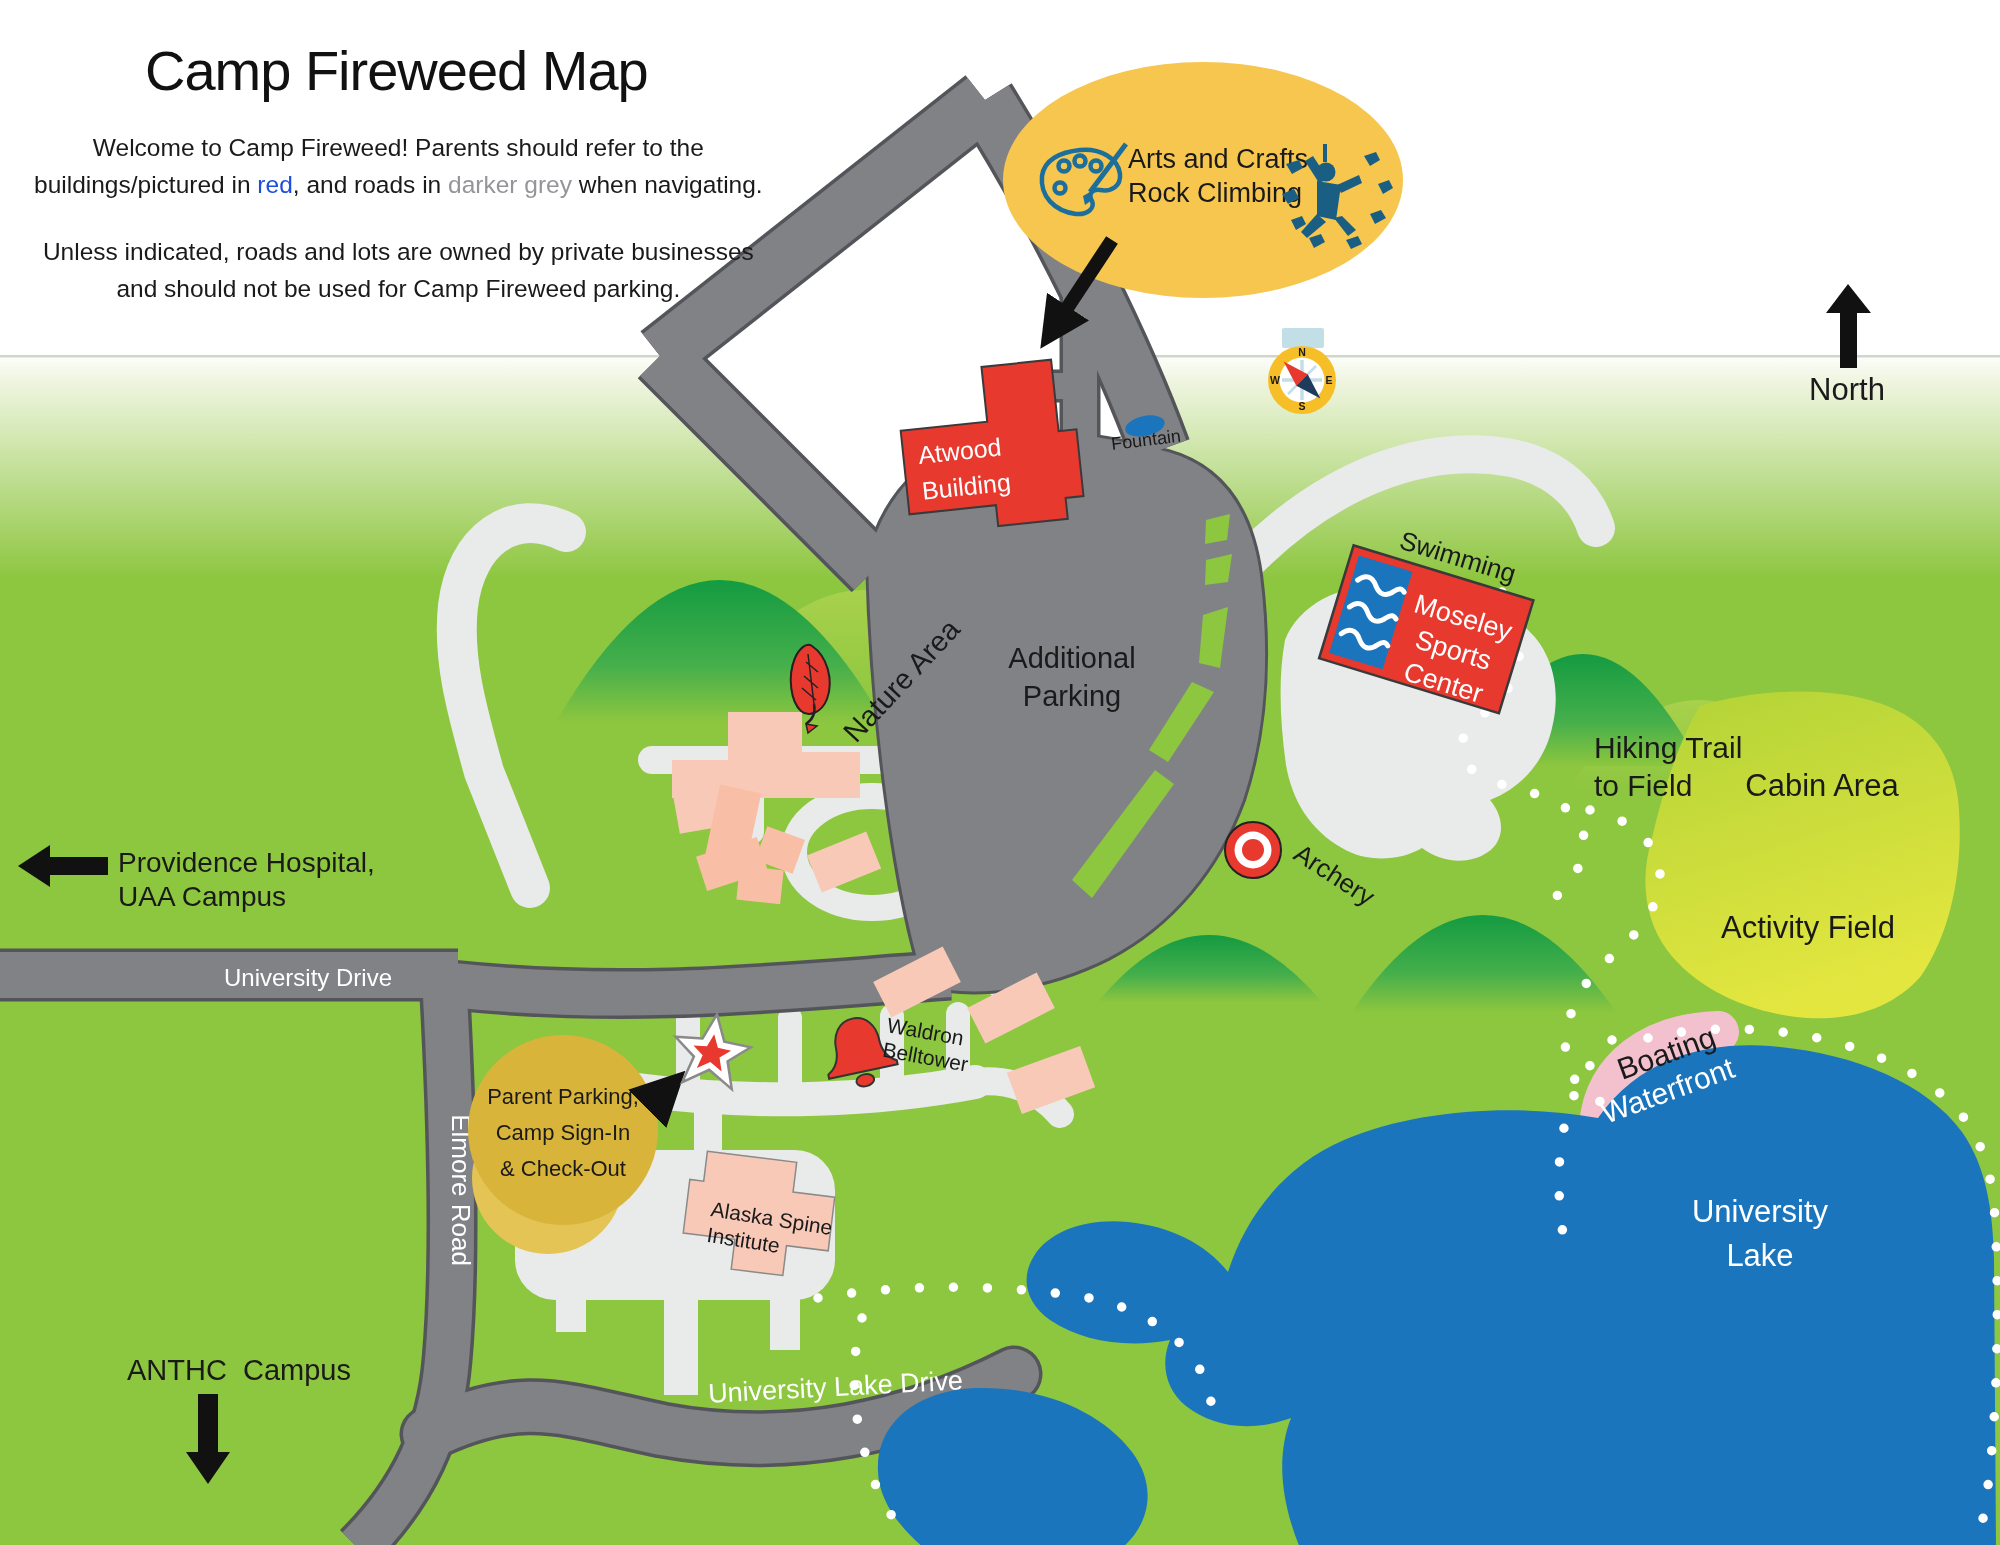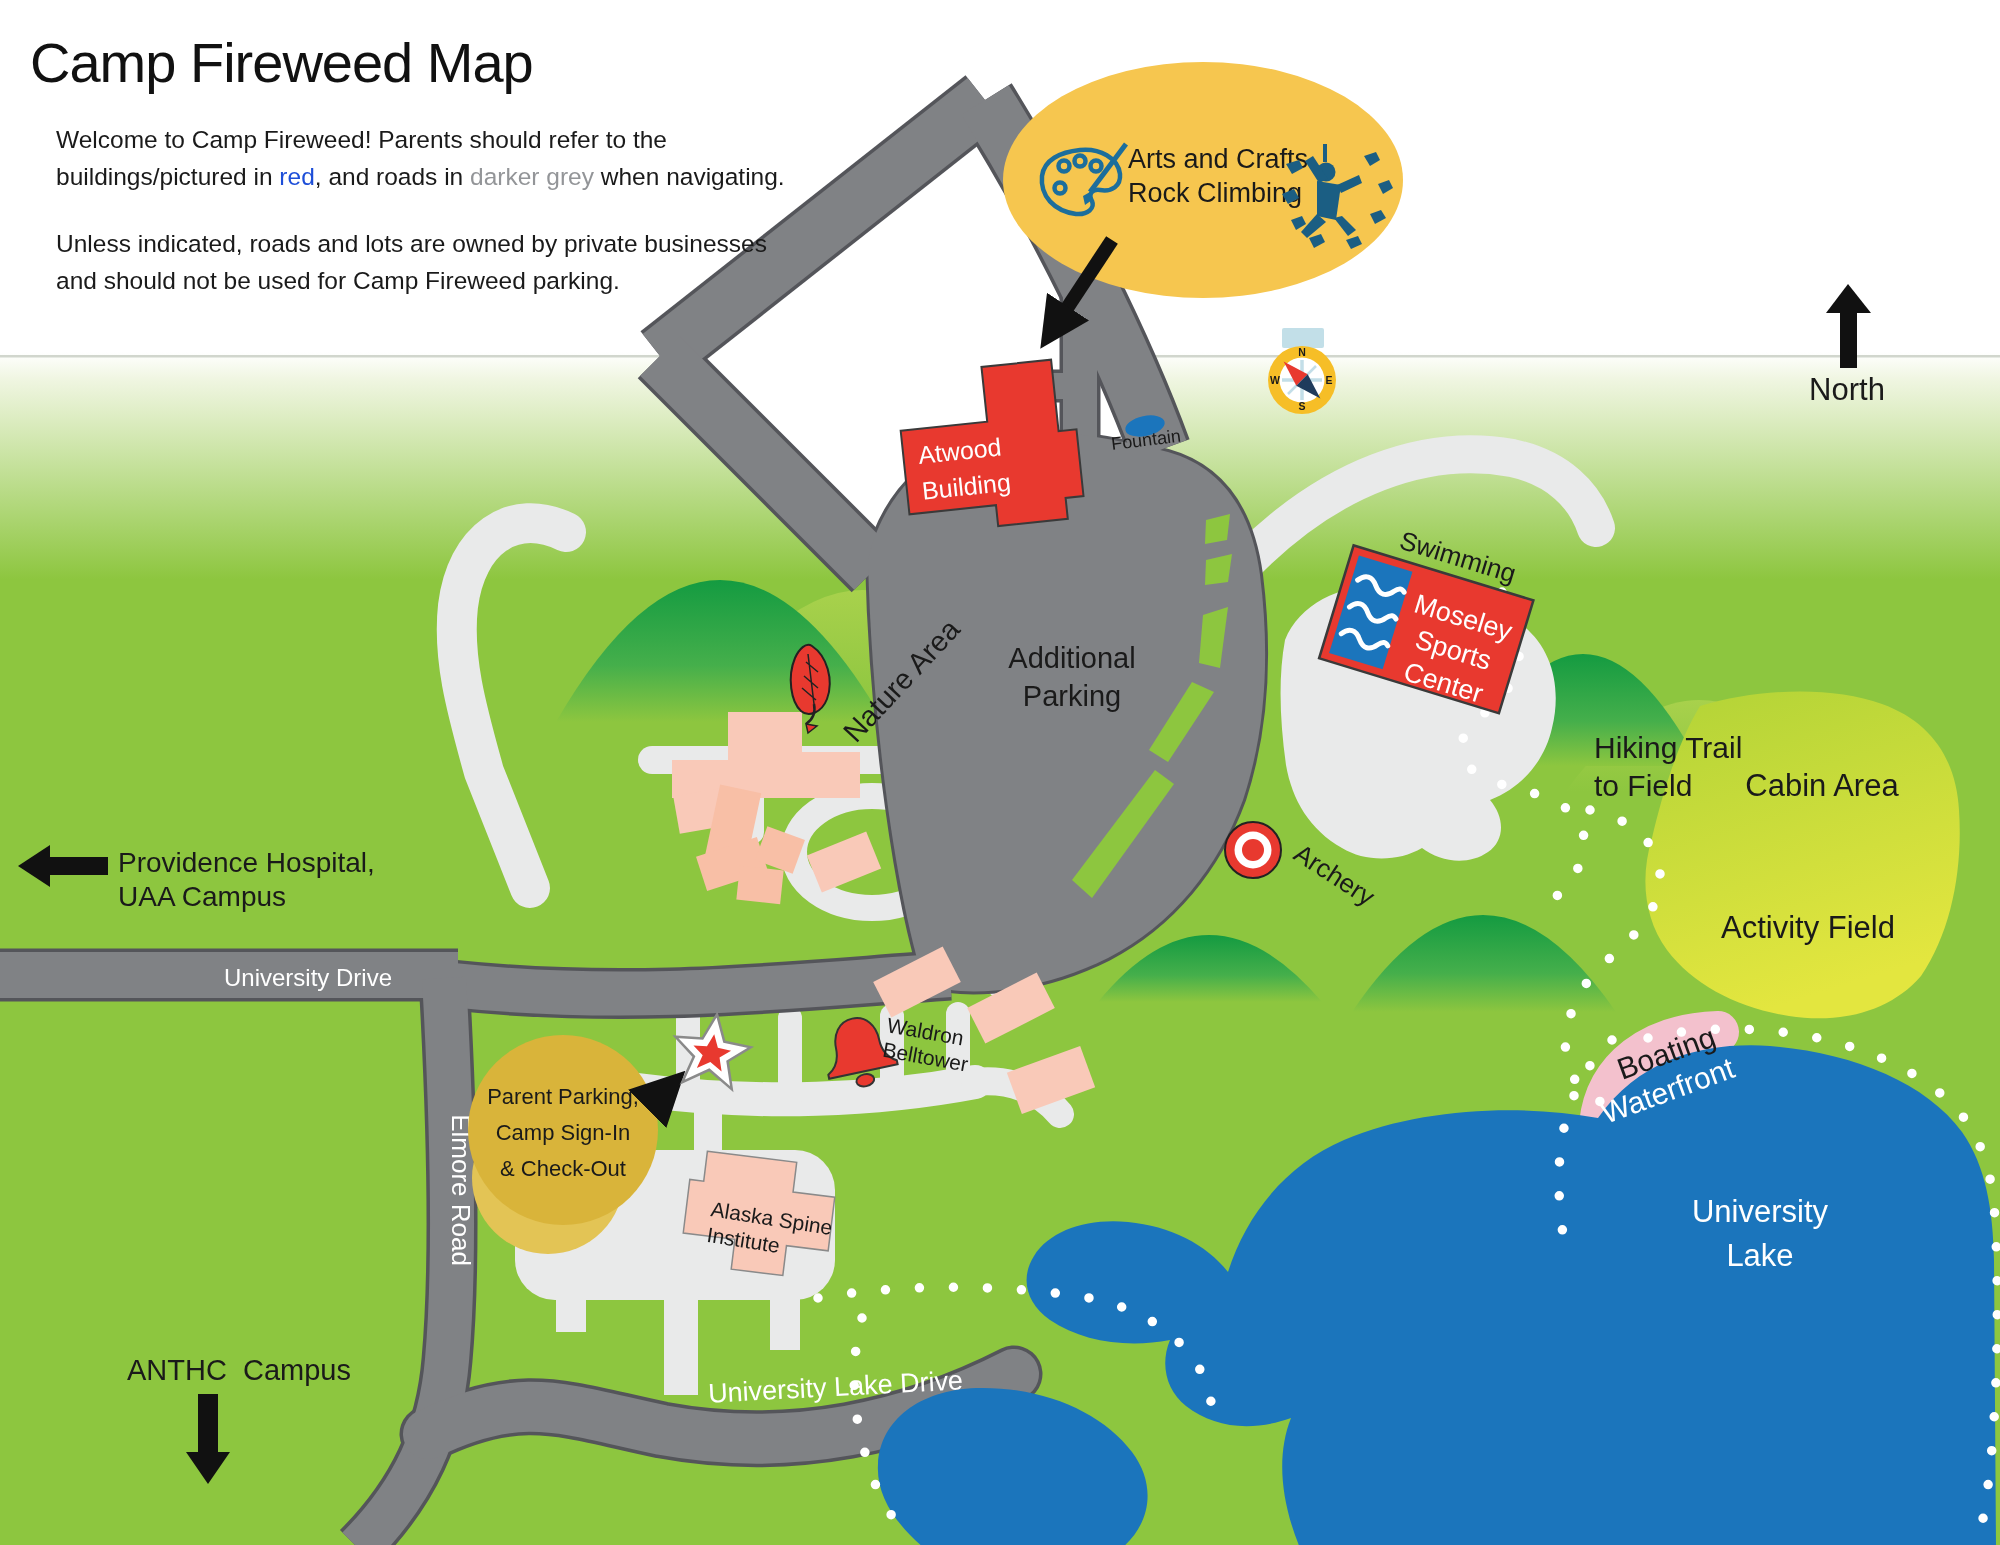--- a/index.html
+++ b/index.html
@@ -1,21 +1,21 @@
 <!DOCTYPE html>
 <html><head>
 <meta charset="utf-8">
 <style>
   html,body { margin:0; padding:0; background:#fff; }
   .stage { position:relative; width:2000px; height:1545px; overflow:hidden;
            font-family:"Liberation Sans", sans-serif; }
   .stage svg { position:absolute; inset:0; }
-  .textblock { position:absolute; left:30px; top:30px; color:#1a1a1a; z-index:5; }
+  .textblock { position:absolute; left:30px; top:38px; color:#1a1a1a; z-index:5;text-align:center; }
   .map-title { font-size:56px; font-weight:400; letter-spacing:-1px; margin:0 0 26px 0; color:#111; }
-  .intro { font-size:24.5px; line-height:37px; margin-left:26px; }
+  .intro { font-size:24.5px; line-height:37px; margin-left:4px; }
   .intro .gap { height:30px; }
   .w-red  { color:#1d4ed8; font-weight:normal; }
   .w-grey { color:#939598; font-weight:normal; }
   text { font-family:"Liberation Sans", sans-serif; fill:#1a1a1a; }
   .tw { fill:#ffffff; }
   .trail { fill:none; stroke:#ffffff; stroke-width:9.5; stroke-linecap:round; stroke-dasharray:0 34; }
   .rdO { fill:none; stroke:#54555A; }
   .rd  { fill:none; stroke:#808285; }
 </style>
 </head>

